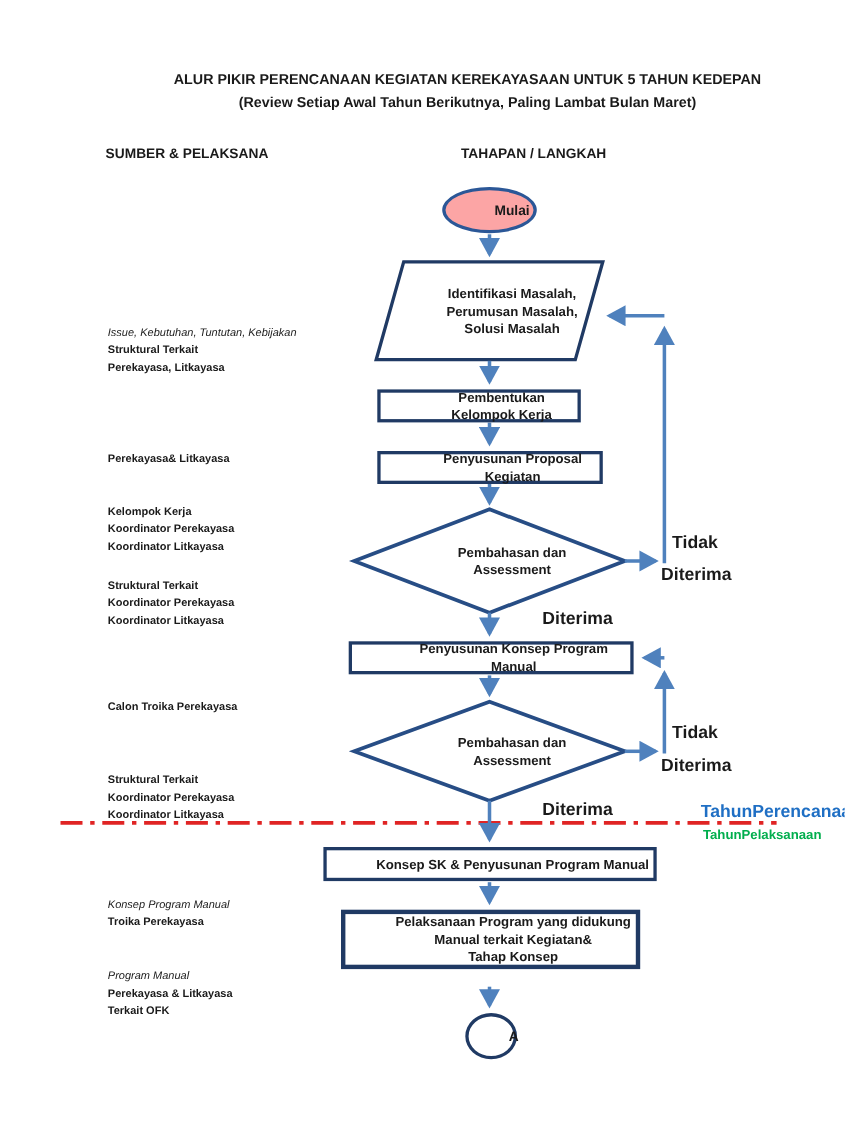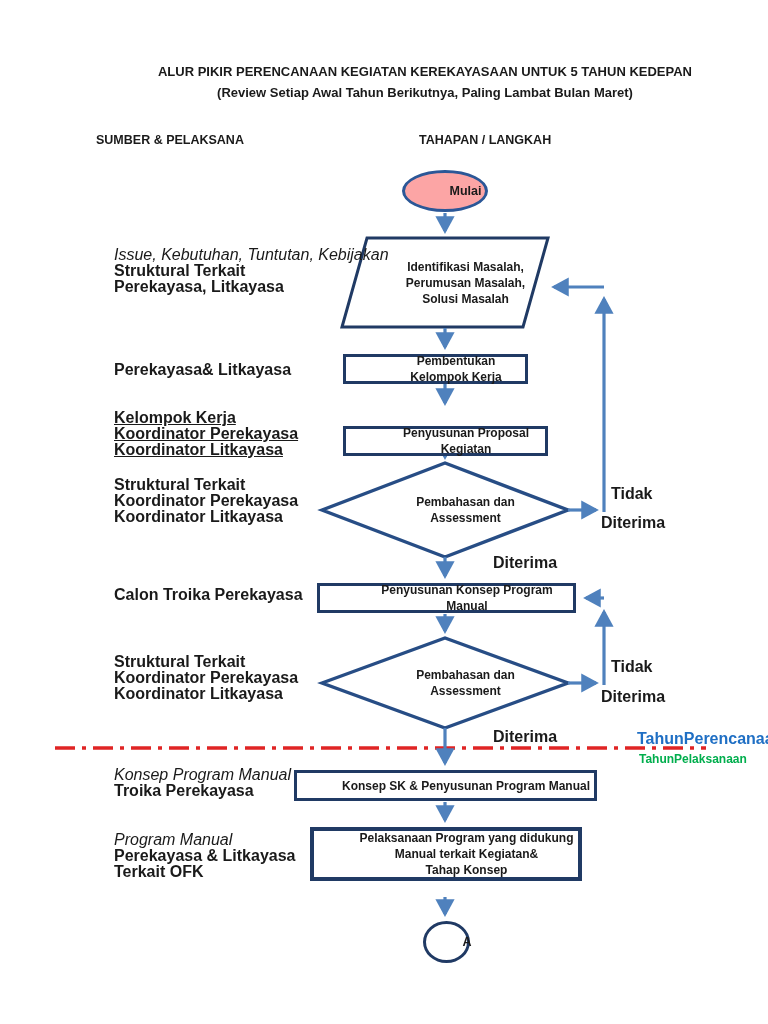--- a/index.html
+++ b/index.html
@@ -6,21 +6,21 @@
   #canvas{
     position:relative;width:768px;height:1024px;background:#ffffff;
     font-family:"Liberation Sans",sans-serif;color:#1a1a1a;overflow:hidden;
   }
   .abs{position:absolute;padding-left:41px;}
   
   .title{left:0;top:61px;width:768px;text-align:center;font-weight:bold;font-size:13px;line-height:21px;}
   
   .colhdr{font-weight:bold;font-size:12.5px;top:133px;}
   
-  .actor{left:73px;font-size:16px;line-height:16px;font-weight:bold;}
+  .actor{left:57px;font-size:10px;line-height:16px;font-weight:bold;margin-top:48px;}
   .actor .it{font-style:italic;font-weight:normal;}
   
   .node{display:flex;flex-direction:column;align-items:center;justify-content:center;
         text-align:center;font-weight:bold;font-size:12px;line-height:16px;box-sizing:border-box;}
   .rect{border:3px solid #203a64;background:#ffffff;}
   .rect-thick{border:4px solid #203a64;background:#ffffff;}
   .ellipse{border:3px solid #2b5797;border-radius:50%;background:#fca5a5;font-size:12.5px;}
   .circle{border:3px solid #203a64;border-radius:50%;background:#ffffff;font-size:12.5px;}
   .overlay{background:transparent;border:none;}
   
@@ -82,21 +82,21 @@
   <div class="abs colhdr" style="left:378px;">TAHAPAN / LANGKAH</div>
 
   <div class="abs actor" style="top:247px;">
     <div class="it">Issue, Kebutuhan, Tuntutan, Kebijakan</div>
     <div>Struktural Terkait</div>
     <div>Perekayasa, Litkayasa</div>
   </div>
   <div class="abs actor" style="top:362px;">
     <div>Perekayasa&amp; Litkayasa</div>
   </div>
-  <div class="abs actor" style="top:410px;text-decoration:underline;">
+  <div class="abs actor" style="top:410px;">
     <div>Kelompok Kerja</div>
     <div>Koordinator Perekayasa</div>
     <div>Koordinator Litkayasa</div>
   </div>
   <div class="abs actor" style="top:477px;">
     <div>Struktural Terkait</div>
     <div>Koordinator Perekayasa</div>
     <div>Koordinator Litkayasa</div>
   </div>
   <div class="abs actor" style="top:587px;">
@@ -124,21 +124,21 @@
   <div class="abs node overlay" style="left:352px;top:243px;width:186px;height:80px;">
     <div>Identifikasi Masalah,</div>
     <div>Perumusan Masalah,</div>
     <div>Solusi Masalah</div>
   </div>
 
   <div class="abs node rect" style="left:343px;top:354px;width:185px;height:30px;">
     <div>Pembentukan Kelompok Kerja</div>
   </div>
 
-  <div class="abs node rect" style="left:343px;top:410px;width:205px;height:30px;margin-top:16px;">
+  <div class="abs node rect" style="left:343px;top:410px;width:205px;height:30px;">
     <div>Penyusunan Proposal Kegiatan</div>
   </div>
 
   <div class="abs node overlay" style="left:352px;top:478px;width:186px;height:64px;">
     <div>Pembahasan dan</div>
     <div>Assessment</div>
   </div>
 
   <div class="abs node rect" style="left:317px;top:583px;width:259px;height:30px;">
     <div>Penyusunan Konsep Program Manual</div>

